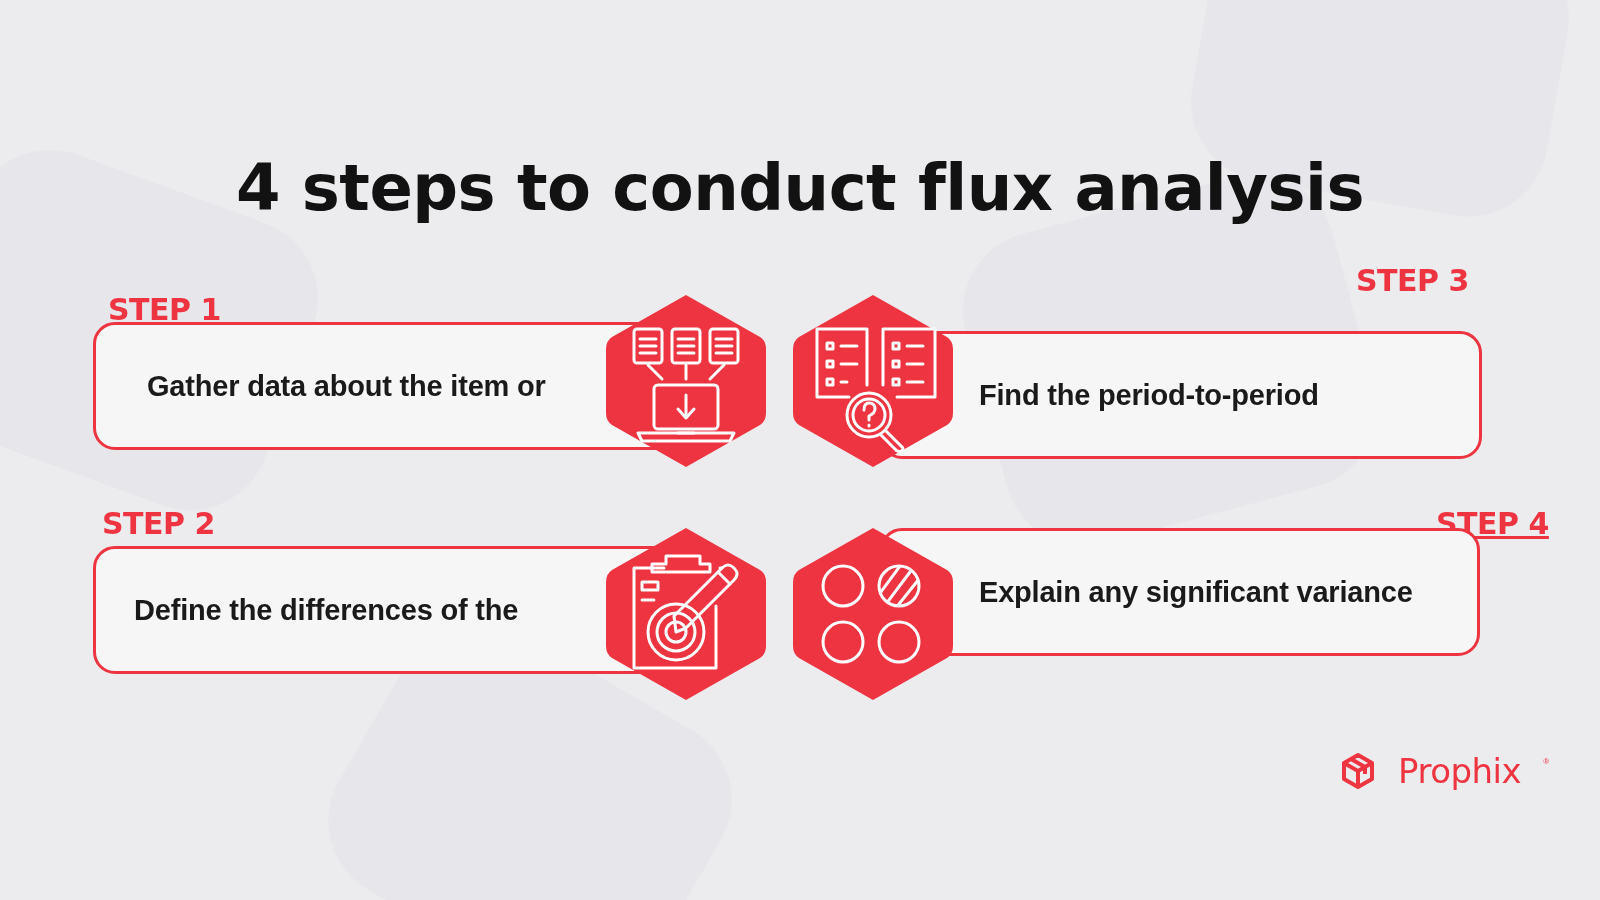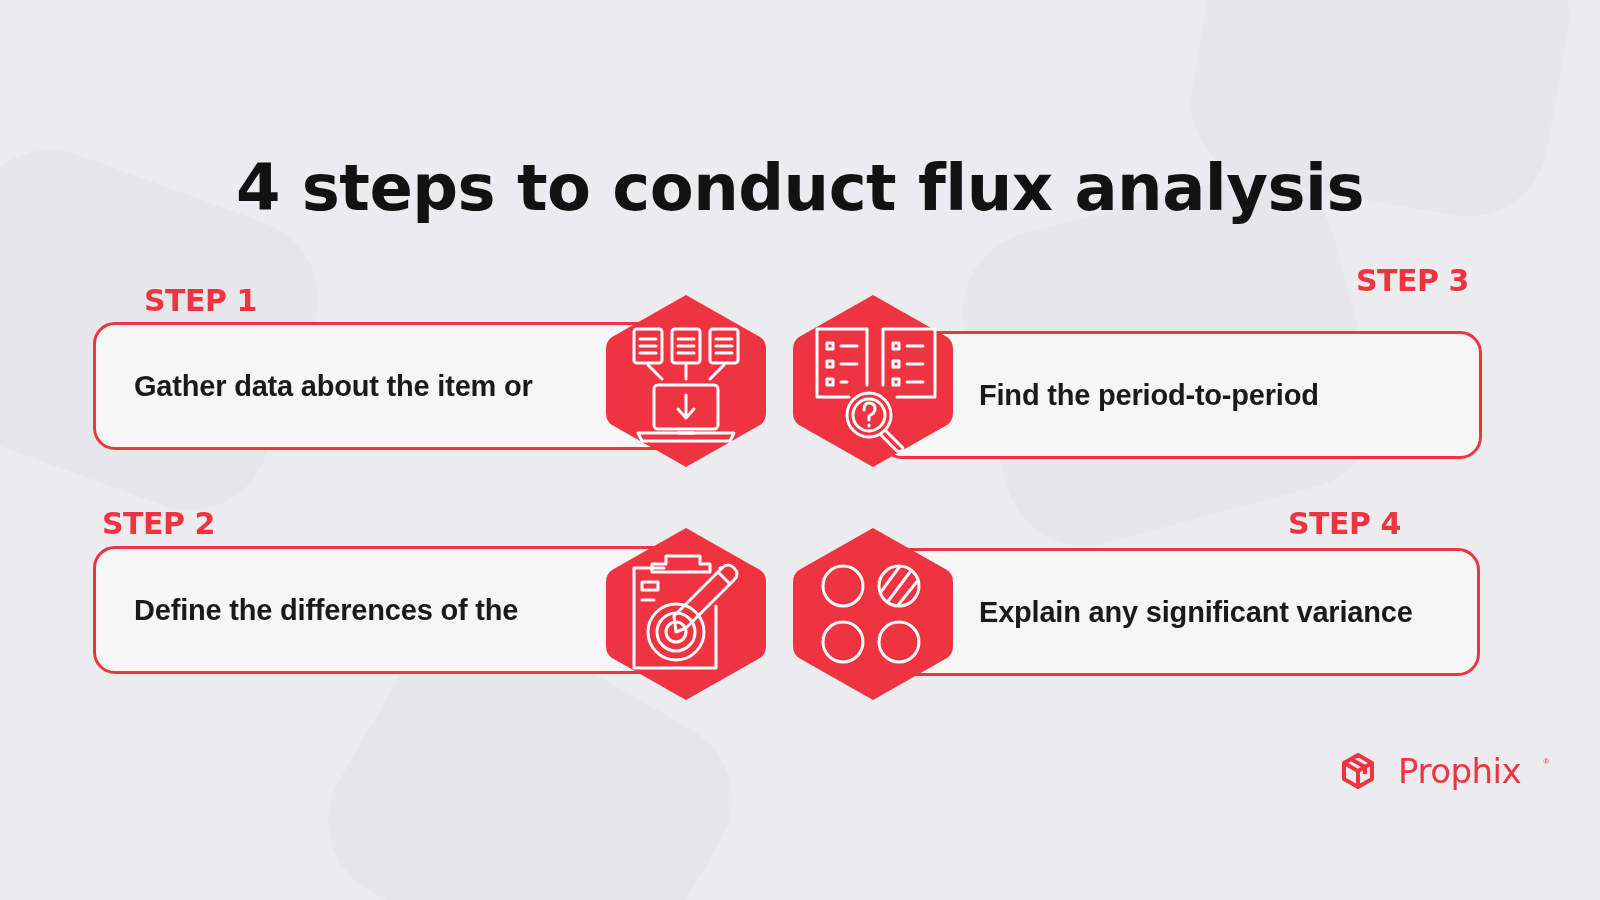--- a/index.html
+++ b/index.html
@@ -22,22 +22,22 @@
 </head>
 <body>
 
 <div class="bgshape" style="left:-60px;top:180px;width:360px;height:300px;transform:rotate(20deg);"></div>
 <div class="bgshape" style="left:980px;top:200px;width:380px;height:320px;transform:rotate(-15deg);"></div>
 <div class="bgshape" style="left:350px;top:660px;width:360px;height:300px;transform:rotate(30deg);"></div>
 <div class="bgshape" style="left:1200px;top:-80px;width:360px;height:280px;transform:rotate(10deg);"></div>
 
 <div class="title">4 steps to conduct flux analysis</div>
 
-<div class="step-label" style="left:108px;top:283px;margin-left:36px;">STEP 1</div>
-<div class="card" style="left:93px;top:322px;width:600px;padding-left:38px;">
+<div class="step-label" style="left:108px;top:292px;">STEP 1</div>
+<div class="card" style="left:93px;top:322px;width:600px;padding-left:51px;">
   <div class="card-text">
     <div>Gather data about the item or</div>
   </div>
 </div>
 <svg class="hex" style="left:604px;top:291px;" viewBox="0 0 164 180">
   <path d="M82 4 L156 46 Q162 50 162 58 L162 122 Q162 130 156 134 L82 176 L8 134 Q2 130 2 122 L2 58 Q2 50 8 46 Z" fill="#ee3440"></path>
   <g fill="none" stroke="#fff" stroke-width="3" stroke-linecap="round" stroke-linejoin="round">
     <rect x="30" y="38" width="28" height="34" rx="3"></rect>
       <line x1="36" y1="48" x2="52" y2="48"></line>
       <line x1="36" y1="55" x2="52" y2="55"></line>
@@ -106,22 +106,22 @@
     <rect x="102" y="88" width="6" height="6"></rect>
       <line x1="116" y1="91" x2="132" y2="91"></line>
     <circle cx="78" cy="124" r="22"></circle>
       <circle cx="78" cy="124" r="16"></circle>
     <path d="M95 140 L110 155 Q114 158 110 160 Q107 162 104 158 L90 144"></path>
     <path d="M73 119 Q73 112 78 112 Q84 112 84 118 Q84 122 78 125 L78 129"></path>
       <line x1="78" y1="134" x2="78" y2="135"></line>
   </g>
 </svg>
 
-<div class="step-label" style="left:1288px;top:506px;">STEP 4</div>
-<div class="card" style="left:880px;top:548px;width:600px;padding-left:96px;">
+<div class="step-label" style="left:1436px;top:506px;text-decoration:underline;">STEP 4</div>
+<div class="card" style="left:880px;top:528px;width:600px;padding-left:96px;">
   <div class="card-text">
     <div>Explain any significant variance</div>
   </div>
 </div>
 <svg class="hex" style="left:791px;top:524px;" viewBox="0 0 164 180">
   <path d="M82 4 L156 46 Q162 50 162 58 L162 122 Q162 130 156 134 L82 176 L8 134 Q2 130 2 122 L2 58 Q2 50 8 46 Z" fill="#ee3440"></path>
   <defs>
       <clipPath id="c4">
         <circle cx="108" cy="62" r="20"></circle>
       </clipPath>

